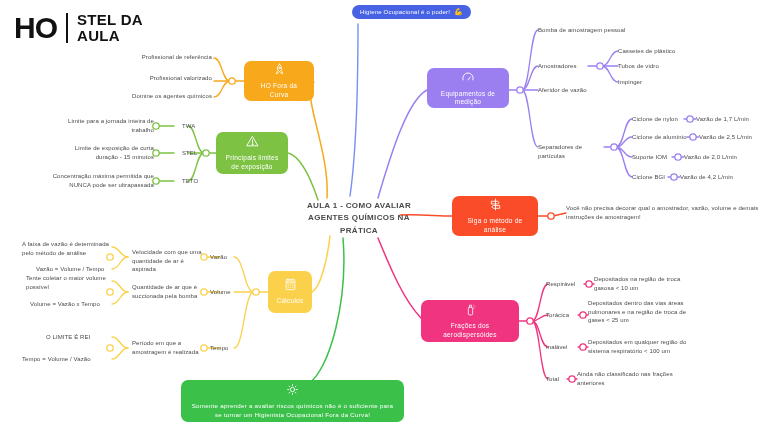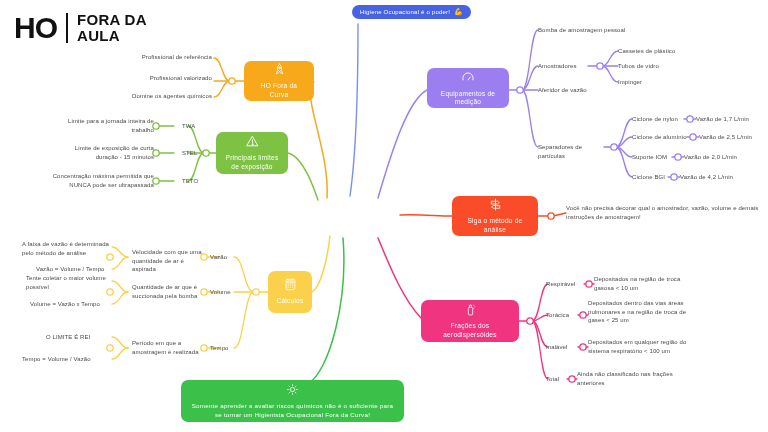--- a/index.html
+++ b/index.html
@@ -167,30 +167,31 @@
     </g>
   </svg>
 
   <div class="logo">
     <div class="ho">
       <span>HO</span>
       <svg width="0" height="0"></svg>
     </div>
     <div class="sep"></div>
     <div class="fc">
-      <div>FORA DA</div>
+      <div>STEL DA</div>
       <div>AULA</div>
     </div>
   </div>
 
   <div class="badge">
     <span>Higiene Ocupacional é o poder!</span>
     <span style="font-size:7px;">💪</span>
   </div>
 
+  <div class="center">AULA 1 - COMO AVALIAR AGENTES QUÍMICOS NA PRÁTICA</div>
 
   <div class="node n-ho">
     <span class="ico">
       <svg width="13" height="13" viewBox="0 0 24 24" fill="none" stroke="#fff" stroke-width="1.6" stroke-linecap="round" stroke-linejoin="round">
         <path d="M12 2c2.5 2.5 4 6 4 10l-4 4-4-4c0-4 1.5-7.5 4-10z"></path>
         <circle cx="12" cy="9" r="1.6"></circle>
         <path d="M8 15l-2 5 4-2M16 15l2 5-4-2"></path>
       </svg>
     </span>
     <span class="lbl">HO Fora da Curva</span>

